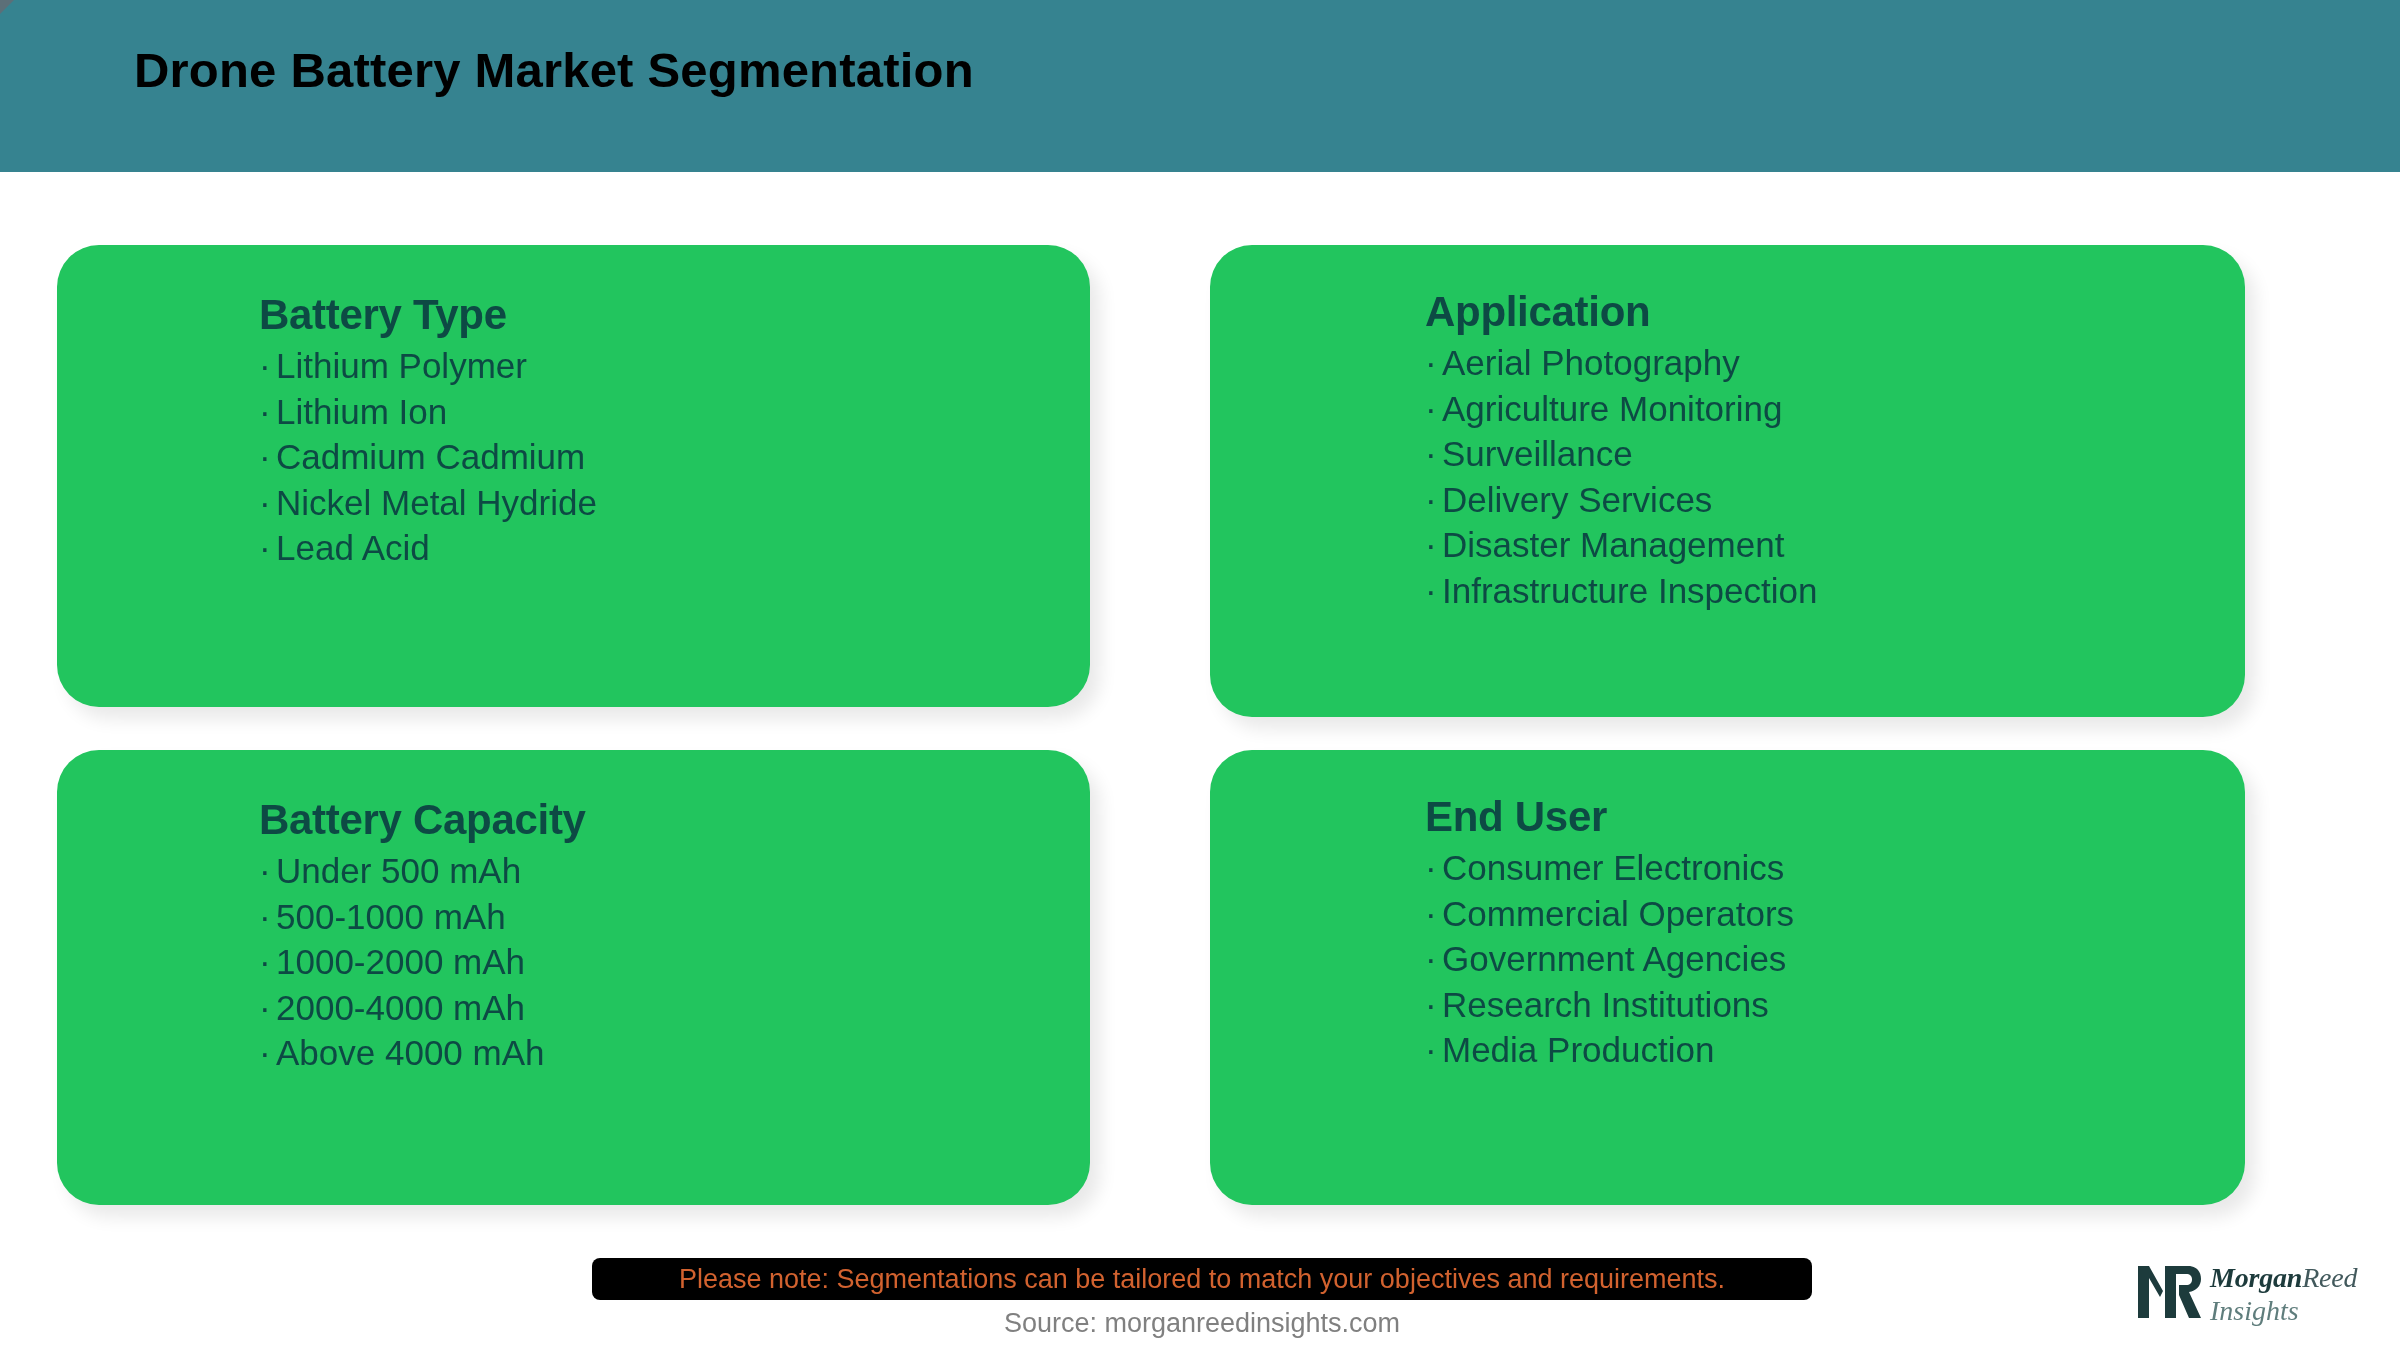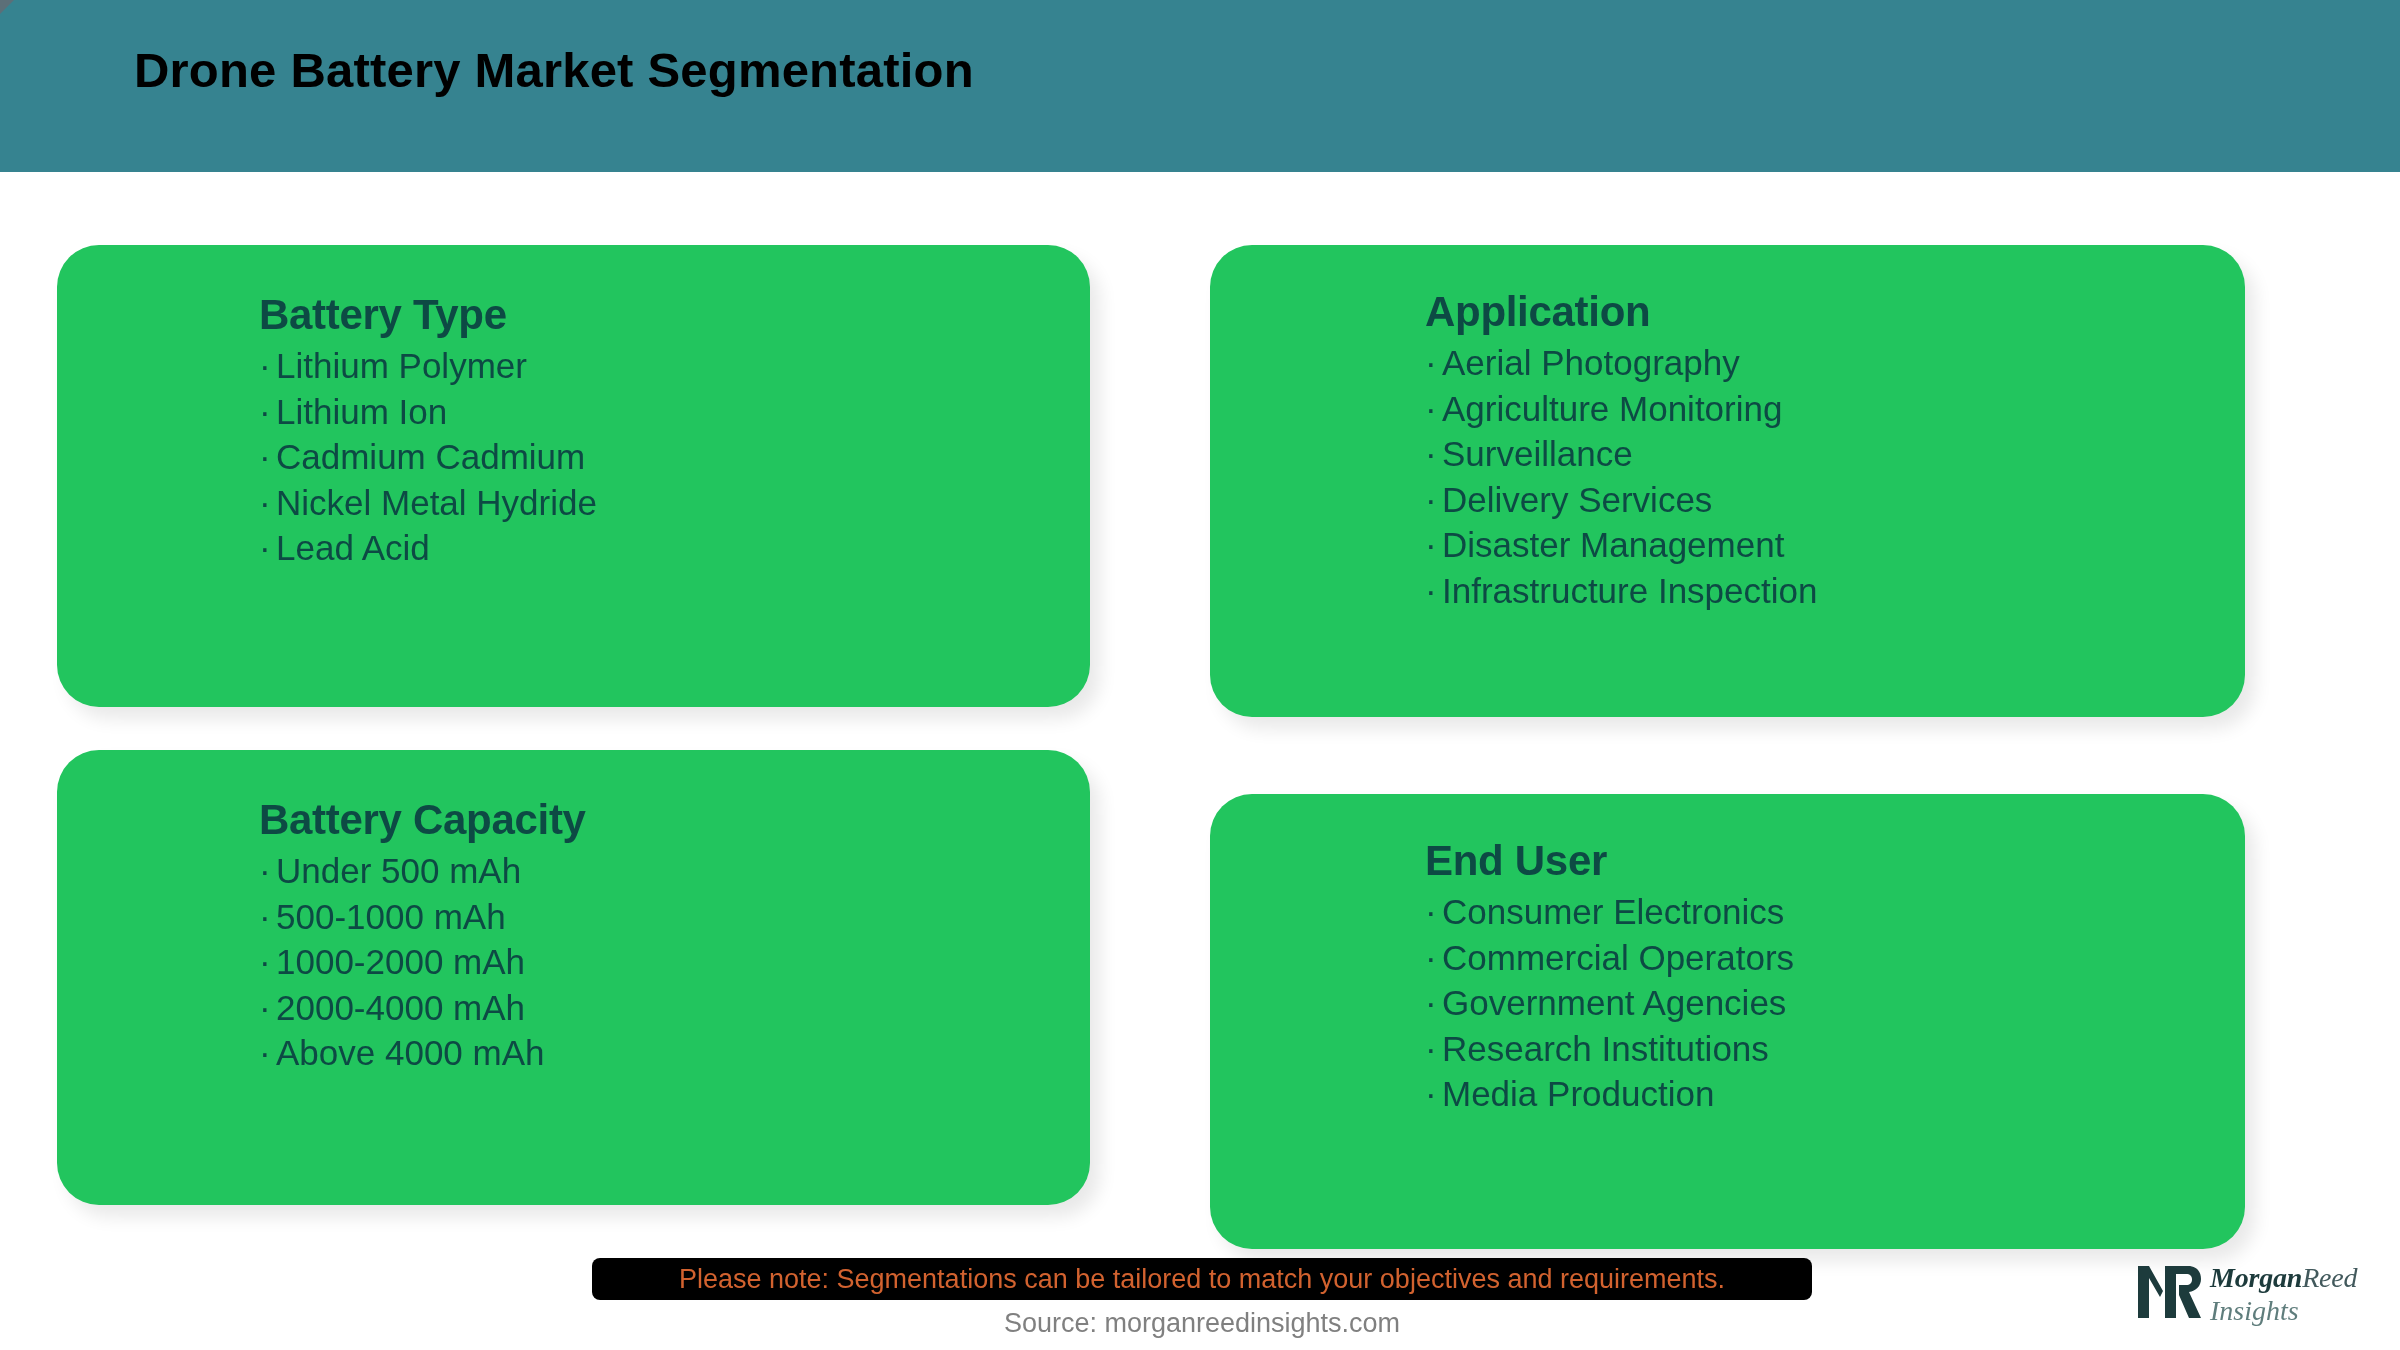--- a/index.html
+++ b/index.html
@@ -49,21 +49,21 @@
   .card {
     position: absolute;
     background: #22c55e;
     border-radius: 42px;
     box-sizing: border-box;
     box-shadow: 10px 12px 18px rgba(0, 0, 0, 0.09);
   }
   #card-battery-type     { left: 57px;   top: 245px;  width: 1033px; height: 462px; }
   #card-application      { left: 1210px; top: 245px;  width: 1035px; height: 472px; }
   #card-battery-capacity { left: 57px;   top: 750px;  width: 1033px; height: 455px; }
-  #card-end-user         { left: 1210px; top: 794px;  width: 1035px; height: 455px; text-decoration: underline; }
+  #card-end-user         { left: 1210px; top: 750px;  width: 1035px; height: 455px; text-decoration: underline; }
 
   .card-inner {
     position: absolute;
     top: 0;
     left: 0;
     right: 0;
     bottom: 0;
   }
   
   #card-battery-type .card-inner,

